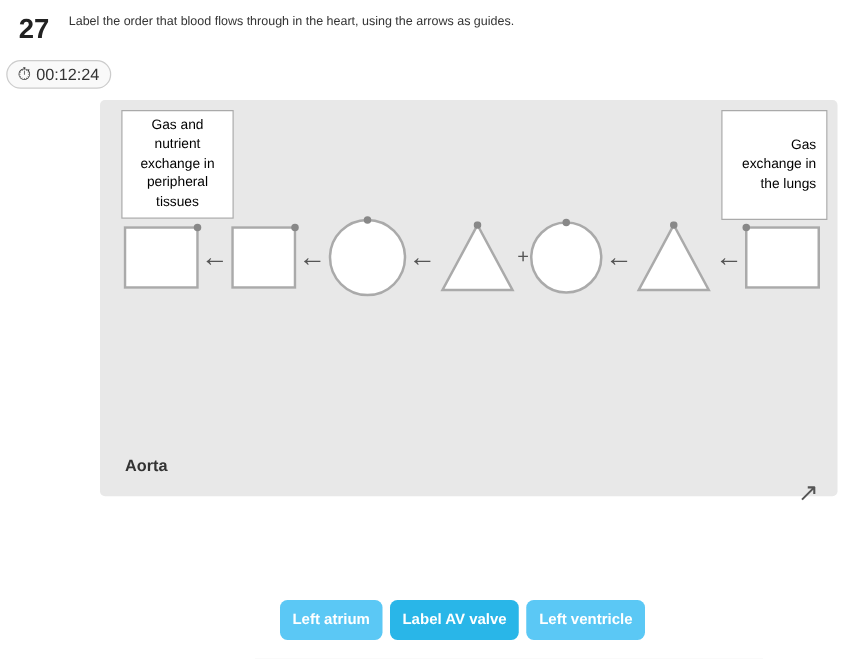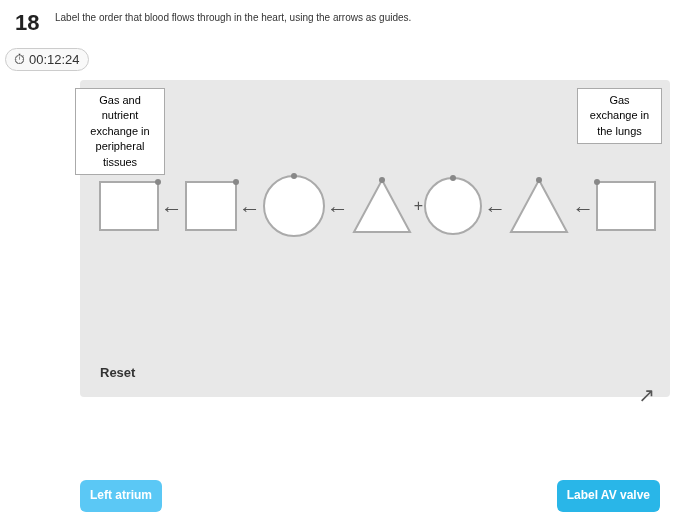--- a/index.html
+++ b/index.html
@@ -56,39 +56,39 @@
       right: 10px;
       bottom: 130px;
       background: #e8e8e8;
       border-radius: 4px;
     }
 
     
     .label-gas-peripheral {
       position: absolute;
       top: 88px;
-      left: 75px;
+      left: 97px;
       background: #fff;
       border: 1px solid #aaa;
       padding: 4px 8px;
       font-size: 11px;
       text-align: center;
       line-height: 1.4;
       width: 90px;
     }
 
     .label-gas-lungs {
       position: absolute;
       top: 88px;
       right: 18px;
       background: #fff;
       border: 1px solid #aaa;
-      padding: 4px 8px;
+      padding: 20px 8px;
       font-size: 11px;
-      text-align: center;
+      text-align: right;
       line-height: 1.4;
       width: 85px;
     }
 
     
     .shapes-row {
       position: absolute;
       top: 175px;
       left: 85px;
       right: 10px;
@@ -193,21 +193,21 @@
     }
 
     
     .options-row {
       position: absolute;
       bottom: 15px;
       left: 80px;
       right: 20px;
       display: flex;
       gap: 6px;
-      justify-content: space-between;
+      justify-content: center;
     }
 
     .option-btn {
       background: #5bc8f5;
       border: none;
       border-radius: 6px;
       padding: 8px 10px;
       font-size: 12px;
       font-weight: bold;
       color: #fff;
@@ -226,21 +226,21 @@
       position: absolute;
       bottom: 120px;
       right: 25px;
       font-size: 20px;
       color: #555;
     }
   </style>
 </head>
 <body>
 
-<div class="question-number">18</div>
+<div class="question-number">27</div>
 
 <div class="instruction">Label the order that blood flows through in the heart, using the arrows as guides.</div>
 
 <div class="timer">
   <span class="timer-icon">⏱</span>
   <span>00:12:24</span>
 </div>
 
 <div class="diagram-area"></div>
 
@@ -301,22 +301,24 @@
   <span class="arrow-left">←</span>
 
   <div class="shape-wrap">
     <div class="rect-shape" style="position:relative;">
       <span class="corner-dot dot-top-left"></span>
     </div>
   </div>
 
 </div>
 
-<button class="reset-btn">Reset</button>
+<button class="reset-btn">Aorta</button>
 
 <div class="cursor-icon">↗</div>
 
 <div class="options-row">
   <button class="option-btn">Left
 atrium</button>
   <button class="option-btn darker">Label AV
 valve</button>
+  <button class="option-btn">Left
+ventricle</button>
 </div>
 
 </body></html>

